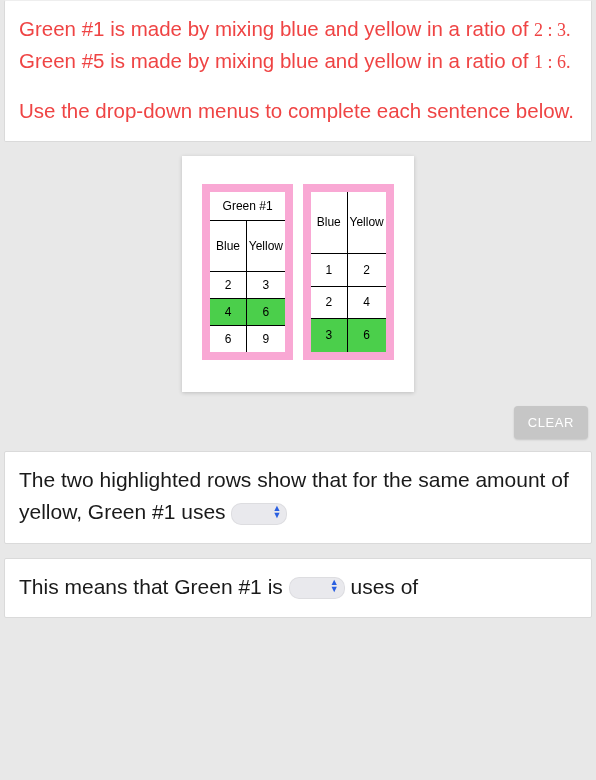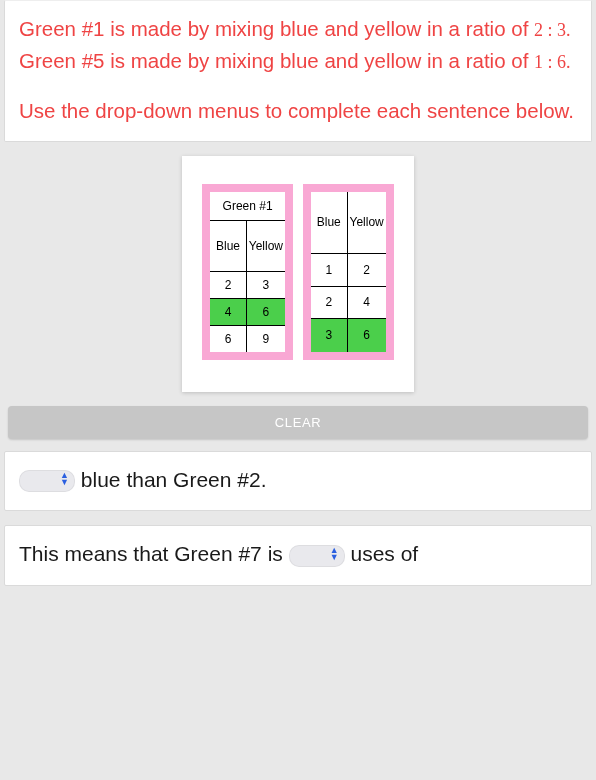--- a/index.html
+++ b/index.html
@@ -60,21 +60,20 @@
   table.ratio-table th.sub {
     width: 40px;
     padding: 18px 2px;
   }
   tr.hl td { background: #4bcf4b; }
   .actions {
     display: flex;
     justify-content: flex-end;
     gap: 10px;
     padding: 0 8px 12px 8px;
-    flex-direction: column;
   }
   .btn {
     background: #c6c6c6;
     color: #ffffff;
     border: none;
     border-radius: 4px;
     padding: 9px 14px;
     font-size: 13px;
     letter-spacing: 0.6px;
     box-shadow: 0 1px 2px rgba(0,0,0,0.15);
@@ -175,33 +174,33 @@
       </table>
   </div>
 </div>
 
 <div class="actions">
   <button class="btn">CLEAR</button>
 </div>
 
 <div class="card">
   <div class="sentence">
+    <span>The two highlighted rows show that for the same amount of yellow, Green #1 uses </span>
     <span class="dd">
       <span class="dd-arrows">
         <span>▲</span>
           <span>▼</span>
       </span>
     </span>
-    <span> blue than Green #2.</span>
   </div>
 </div>
 
 <div class="card" style="margin-bottom:0;">
   <div class="sentence">
-    <span>This means that Green #7 is </span>
+    <span>This means that Green #1 is </span>
     <span class="dd">
       <span class="dd-arrows">
         <span>▲</span>
           <span>▼</span>
       </span>
     </span>
     <span> uses of</span>
   </div>
 </div>
 

